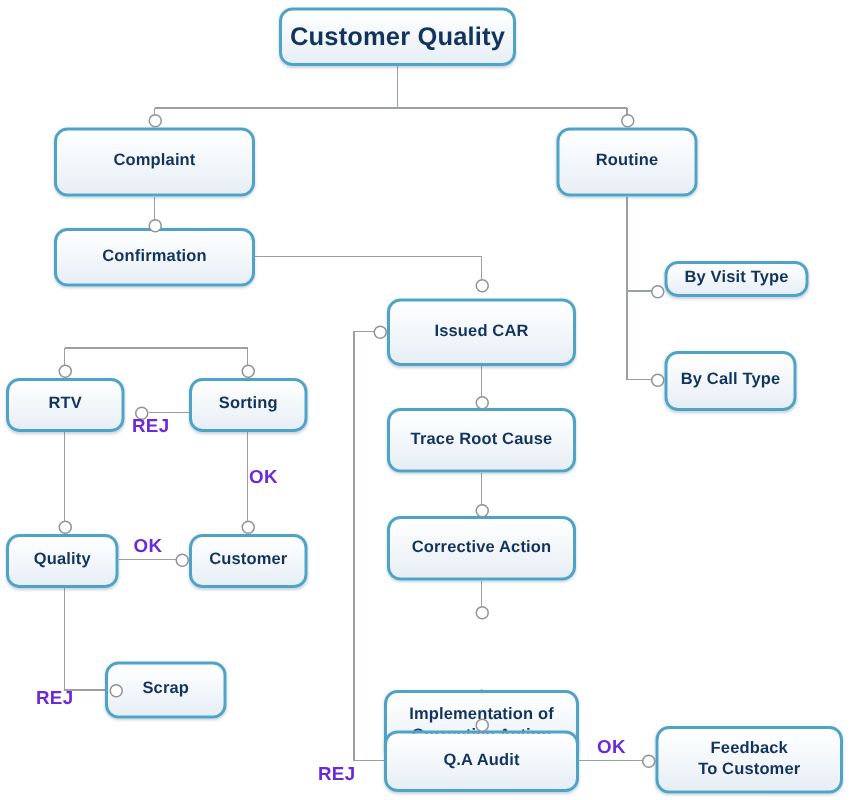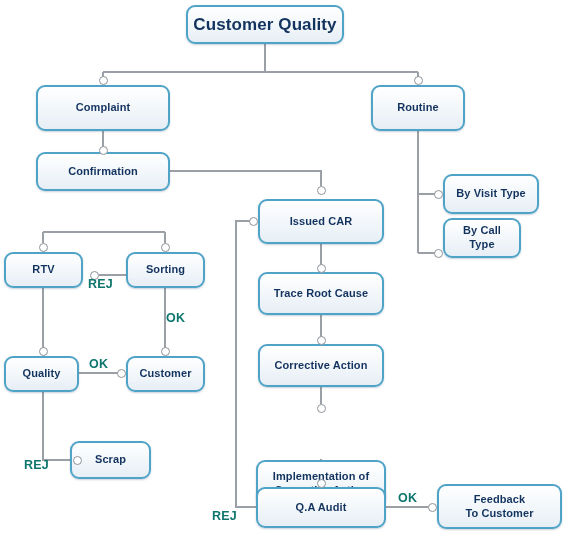--- a/index.html
+++ b/index.html
@@ -59,21 +59,21 @@
     border: 1.3px solid #8d9399;
     border-radius: 50%;
     background: #ffffff;
     box-sizing: border-box;
     z-index: 4;
   }
   .edge-label {
     position: absolute;
     font-size: 12.5px;
     font-weight: bold;
-    color: #0f766e;
+    color: #6d28d9;
     letter-spacing: 0.2px;
     z-index: 5;
     white-space: nowrap;
     font-family: "Liberation Sans", sans-serif;
   }
 </style>
 </head>
 <body>
 
 <div id="canvas">
@@ -129,25 +129,25 @@
   </div>
 
   <div class="node" style="left:371px; top:85px; width:94px; height:46px;">
     <span class="node-text">Routine</span>
   </div>
 
   <div class="node" style="left:36px; top:152px; width:134px; height:39px;">
     <span class="node-text">Confirmation</span>
   </div>
 
-  <div class="node" style="left:443px; top:174px; width:96px; height:40px;text-align:center;">
+  <div class="node" style="left:443px; top:174px; width:96px; height:24px;text-align:center;">
     <span class="node-text">By Visit Type</span>
   </div>
 
-  <div class="node" style="left:443px; top:218px; width:78px; height:40px;justify-content:flex-end;">
+  <div class="node" style="left:443px; top:234px; width:88px; height:40px;">
     <span class="node-text">By Call Type</span>
   </div>
 
   <div class="node" style="left:258px; top:199px; width:126px; height:45px;">
     <span class="node-text">Issued CAR</span>
   </div>
 
   <div class="node" style="left:258px; top:272px; width:126px; height:43px;">
     <span class="node-text">Trace Root Cause</span>
   </div>

